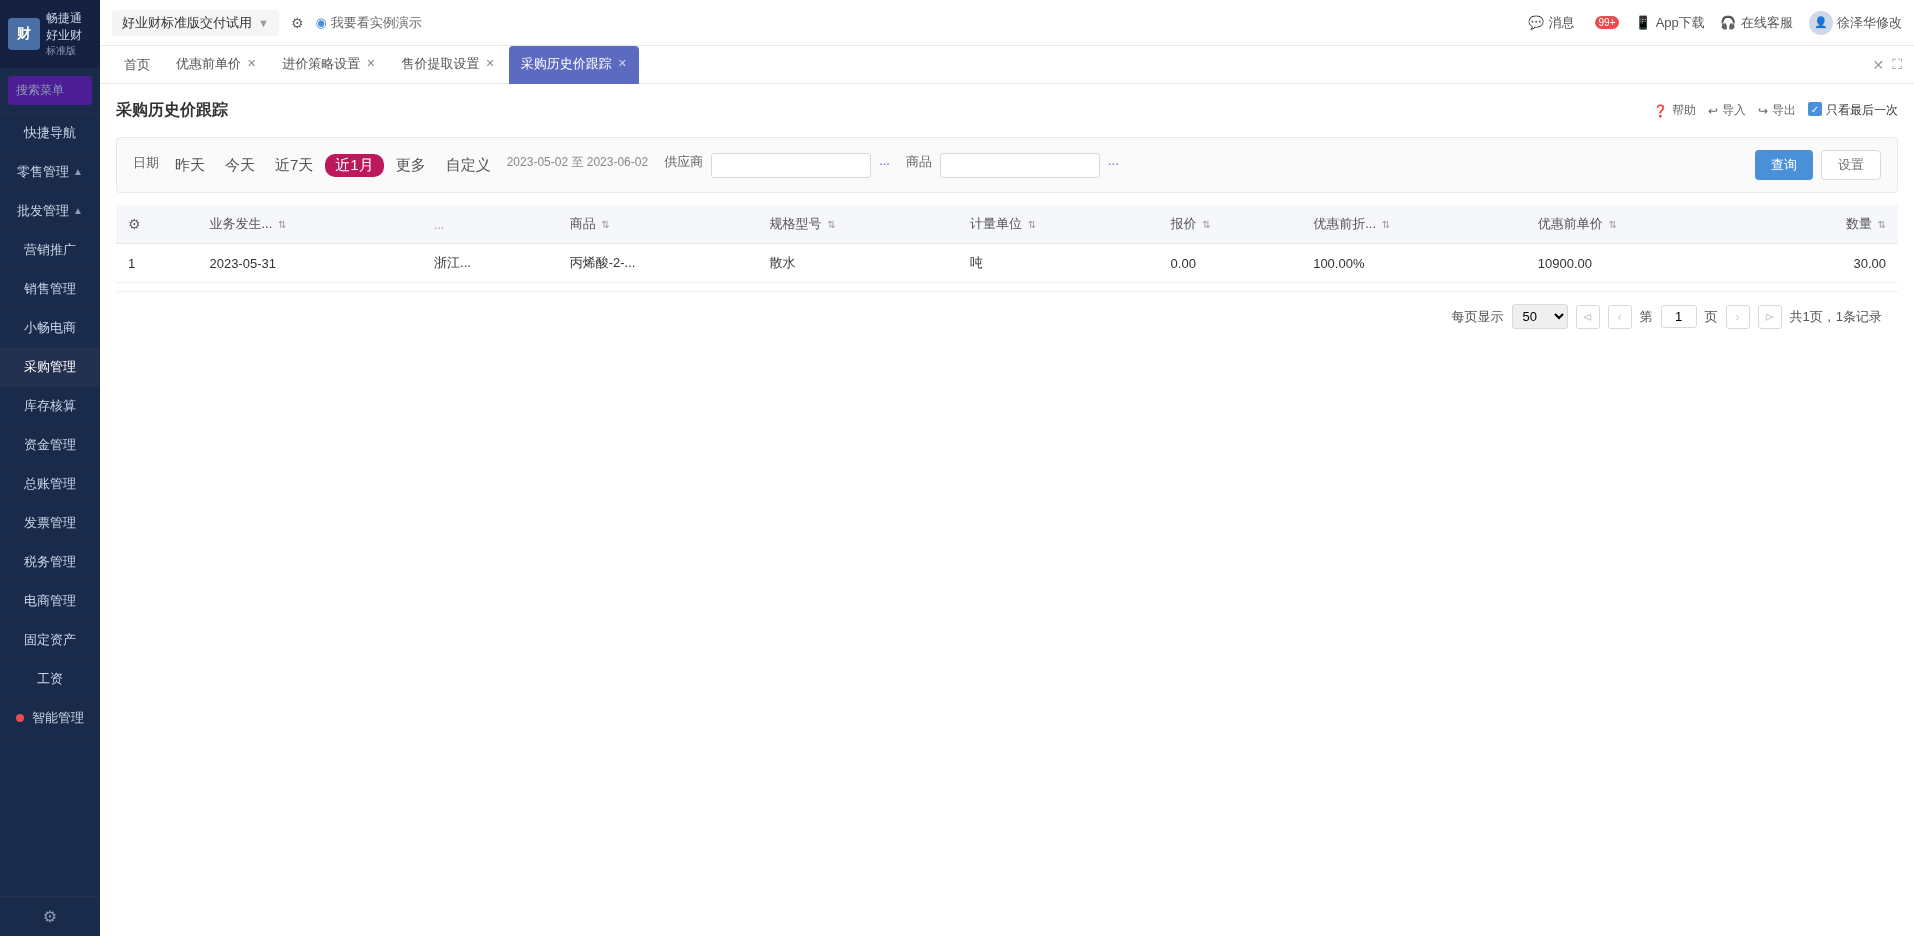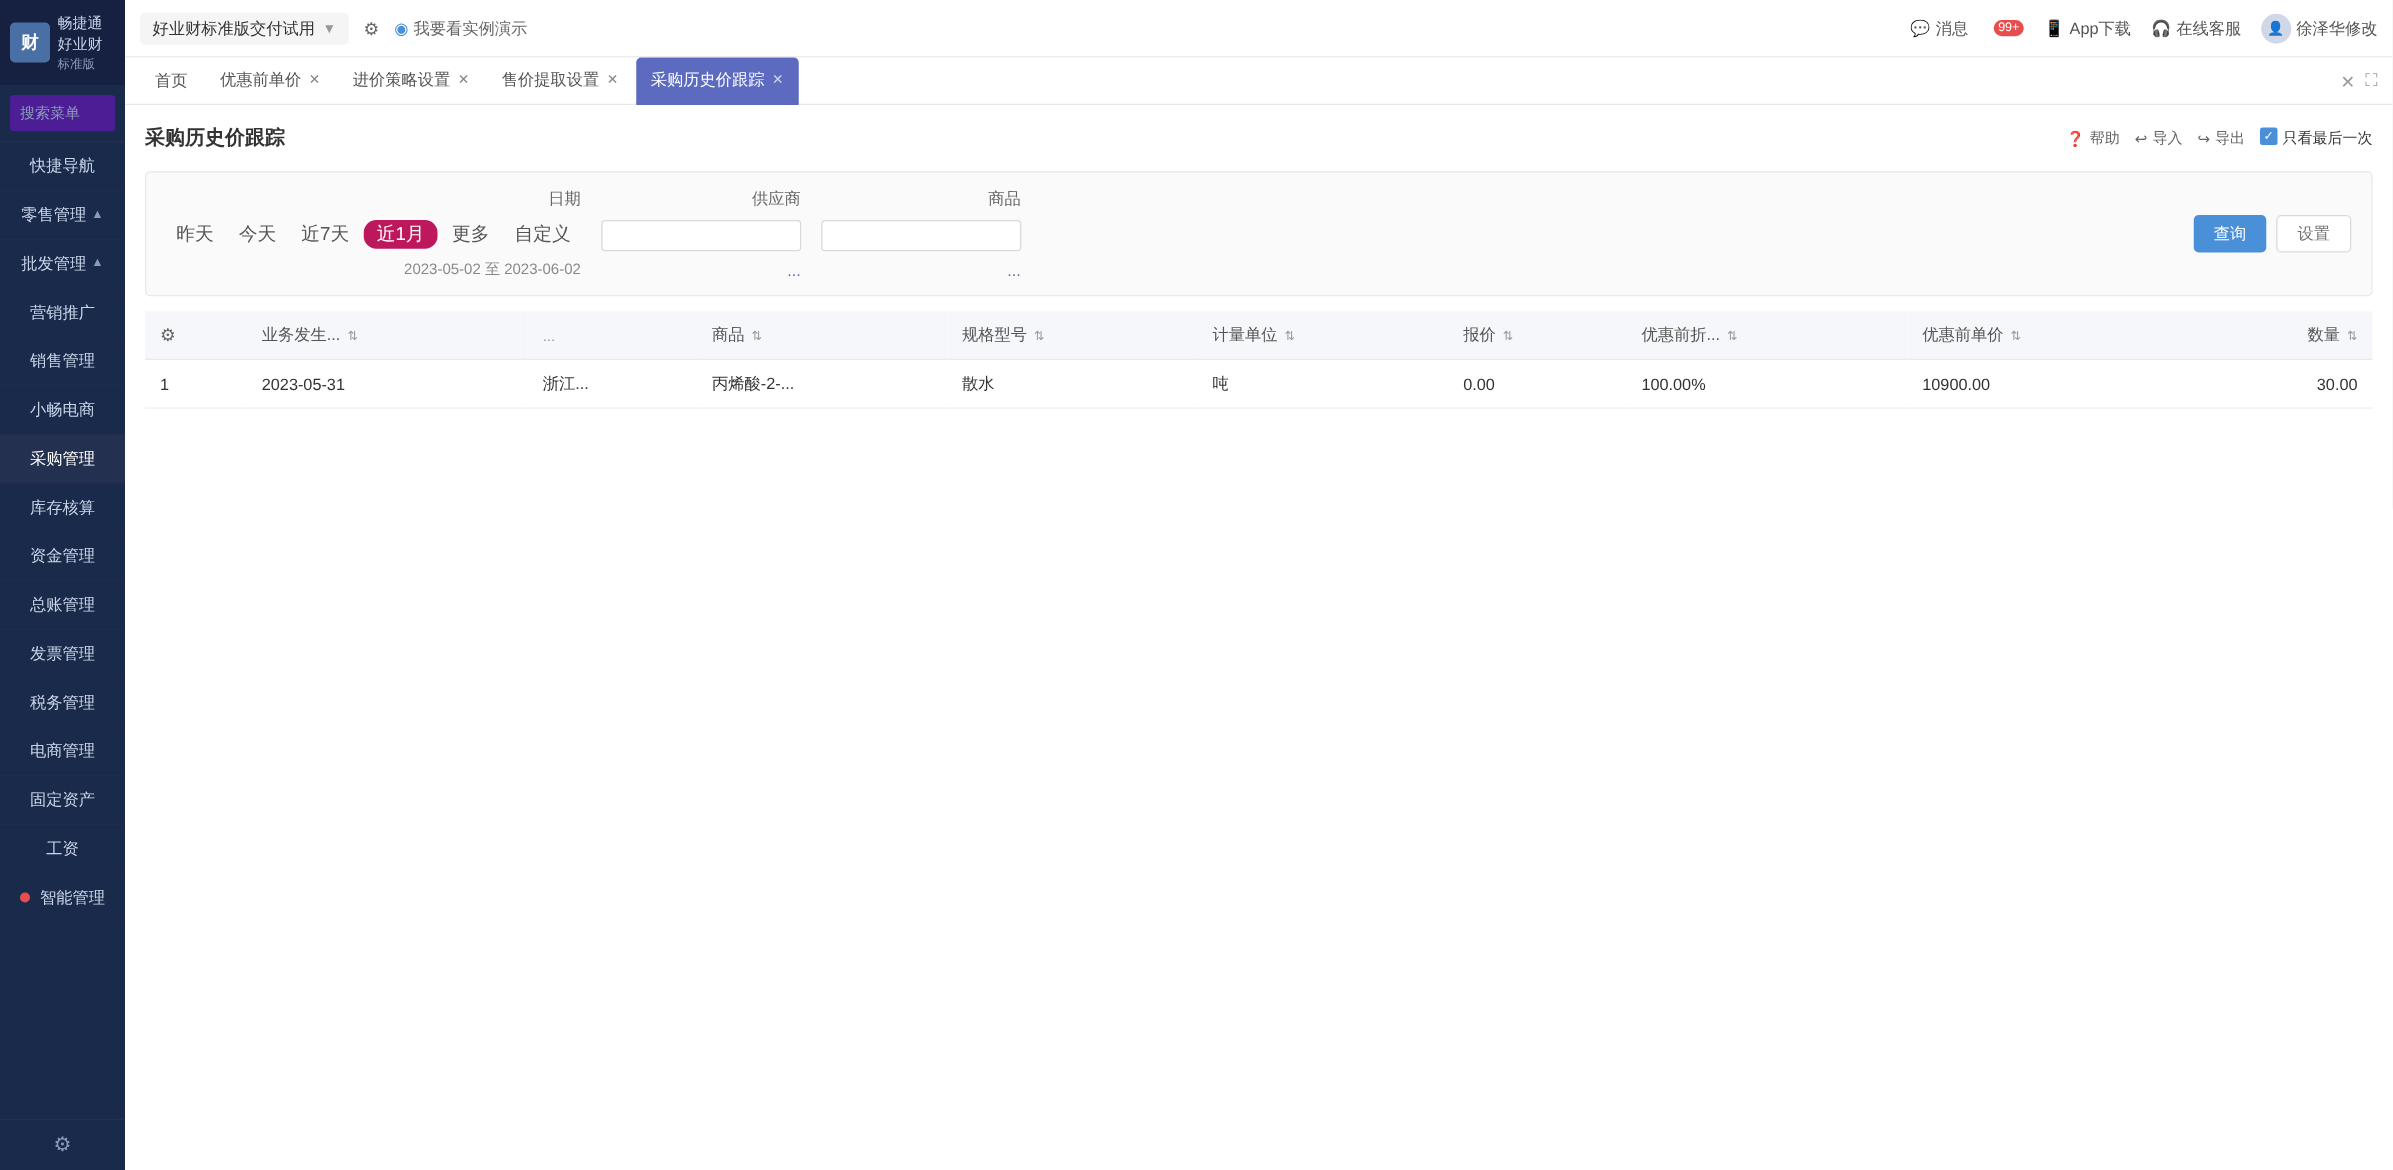--- a/index.html
+++ b/index.html
@@ -271,23 +271,22 @@
       border-radius: 4px;
       padding: 12px 16px;
       margin-bottom: 12px;
       display: flex;
       align-items: center;
       gap: 16px;
       flex-wrap: wrap;
     }
     .filter-group {
       display: flex;
-      align-items: flex-end;
+      align-items: flex-start;
       gap: 8px;
-      flex-direction: column;
     }
     .filter-label {
       color: #666;
       font-size: 13px;
       white-space: nowrap;
     }
     .date-options {
       display: flex;
       align-items: center;
       gap: 4px;
@@ -666,15 +665,31 @@
             <td>吨</td>
             <td>0.00</td>
             <td>100.00%</td>
             <td>10900.00</td>
             <td style="text-align:right;">30.00</td>
           </tr>
         </tbody>
       </table>
     </div>
 
+    <div class="pagination">
+      <span class="pagination-label">每页显示</span>
+      <select class="pagination-select">
+        <option>50</option>
+        <option>20</option>
+        <option>100</option>
+      </select>
+      <button class="page-btn disabled">⊲</button>
+      <button class="page-btn disabled">‹</button>
+      <span class="pagination-label">第</span>
+      <input class="page-input" type="text" value="1" style="">
+      <span class="pagination-label">页</span>
+      <button class="page-btn disabled">›</button>
+      <button class="page-btn disabled">⊳</button>
+      <span class="page-total">共1页，1条记录</span>
+    </div>
 
   </div>
 </div>
 
 </body></html>

